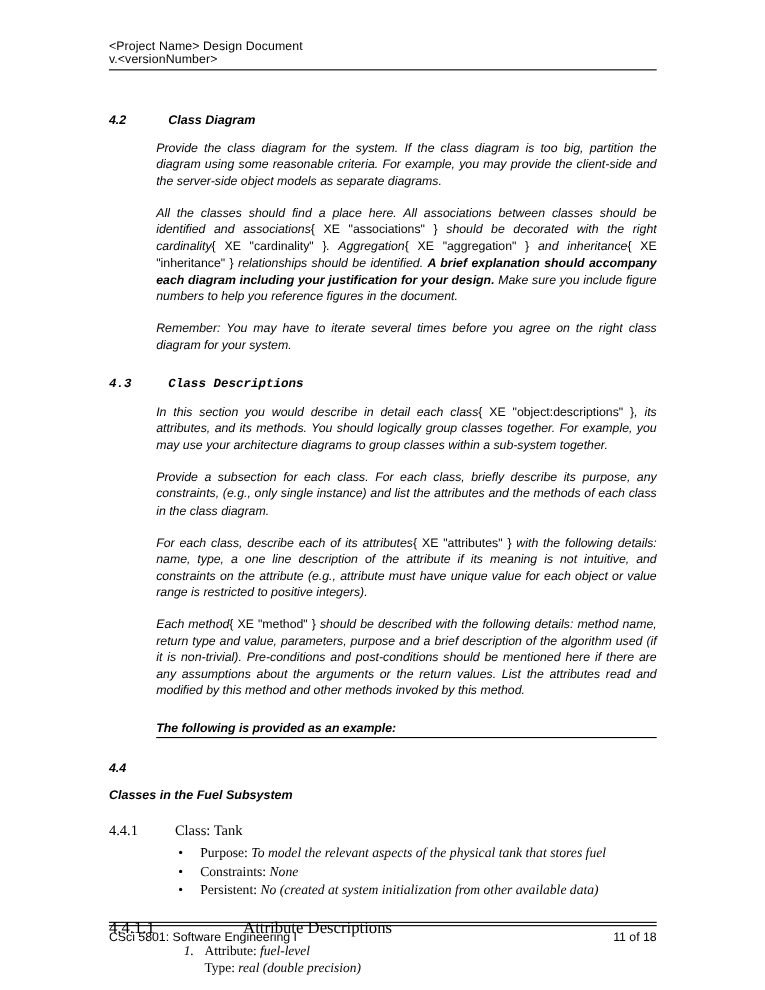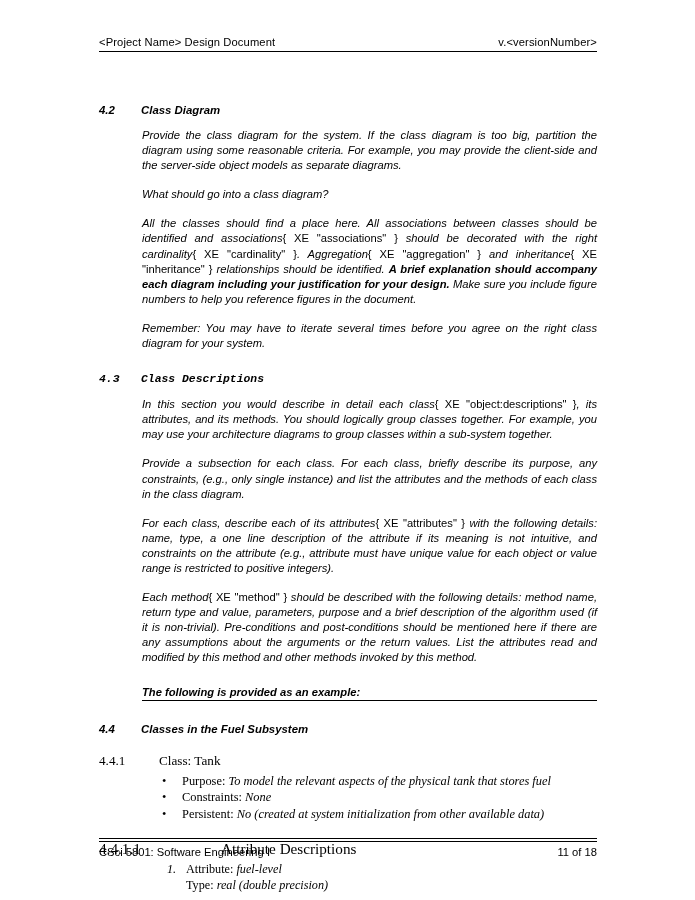--- a/index.html
+++ b/index.html
@@ -24,38 +24,40 @@
     top: 36px;
     width: 498px;
     display: flex;
     justify-content: space-between;
     align-items: baseline;
     font-family: "Liberation Sans", sans-serif;
     font-size: 11.2px;
     letter-spacing: 0.01em;
     padding-bottom: 3px;
     border-bottom: 1.6px solid #000;
+    flex-direction: column;
   }
 
   
   .content {
     position: absolute;
     left: 99px;
     top: 104px;
     width: 498px;
   }
 
   
   .sec-head {
     display: flex;
     font-family: "Liberation Sans", sans-serif;
     font-weight: bold;
     font-style: italic;
     font-size: 11.4px;
     margin: 0 0 12px 0;
+    gap: 12px;
   }
   .sec-head .num { width: 42px; flex: none; }
   .sec-head .txt { flex: 1; }
 
   
   p.instr {
     margin: 0 0 14px 43px;
     font-family: "Liberation Sans", sans-serif;
     font-style: italic;
     font-size: 11.2px;
@@ -171,42 +173,41 @@
 
   <div class="content">
 
     <div class="sec-head">
       <span class="num">4.2</span>
       <span class="txt">Class Diagram</span>
     </div>
 
     <p class="instr">Provide the class diagram for the system.  If the class diagram is too big, partition the diagram using some reasonable criteria.  For example, you may provide the client-side and the server-side object models as separate diagrams.</p>
 
-    <p class="instr">What should go into a class diagram?</p>
 
     <p class="instr"><span>All the classes should find a place here.  All associations between classes should be identified and associations</span><span class="xe">{ XE "associations" }</span><span> should be decorated with the right cardinality</span><span class="xe">{ XE "cardinality" }</span><span>.  Aggregation</span><span class="xe">{ XE "aggregation" }</span><span> and inheritance</span><span class="xe">{ XE "inheritance" }</span><span> relationships should be identified.  </span><span class="bi">A brief explanation should accompany each diagram including your justification for your design.</span><span>  Make sure you include figure numbers to help you reference figures in the document.</span></p>
 
     <p class="instr">Remember: You may have to iterate several times before you agree on the right class diagram for your system.</p>
 
     <div class="sec-head" style="margin-top:22px;font-family:Liberation Mono, monospace;">
       <span class="num">4.3</span>
       <span class="txt">Class Descriptions</span>
     </div>
 
     <p class="instr"><span>In this section you would describe in detail each class</span><span class="xe">{ XE "object:descriptions" }</span><span>, its attributes, and its methods.  You should logically group classes together.  For example, you may use your architecture diagrams to group classes within a sub-system together.</span></p>
 
     <p class="instr">Provide a subsection for each class.  For each class, briefly describe its purpose, any constraints, (e.g., only single instance) and list the attributes and the methods of each class in the class diagram.</p>
 
     <p class="instr"><span>For each class, describe each of its attributes</span><span class="xe">{ XE "attributes" }</span><span> with the following details: name, type, a one line description of the attribute if its meaning is not intuitive, and constraints on the attribute (e.g., attribute must have unique value for each object or value range is restricted to positive integers).</span></p>
 
     <p class="instr"><span>Each method</span><span class="xe">{ XE "method" }</span><span> should be described with the following details: method name, return type and value, parameters, purpose and a brief description of the algorithm used (if it is non-trivial).  Pre-conditions and post-conditions should be mentioned here if there are any assumptions about the arguments or the return values.  List the attributes read and modified by this method and other methods invoked by this method.</span></p>
 
     <div class="example-line">The following is provided as an example:</div>
 
-    <div class="sec-head" style="margin-top:22px; margin-bottom:18px;">
+    <div class="sec-head" style="margin-top:22px; margin-bottom:18px;flex-direction:column;">
       <span class="num">4.4</span>
       <span class="txt">Classes in the Fuel Subsystem</span>
     </div>
 
     <div class="sub-head-3">
       <span class="num">4.4.1</span>
       <span class="txt">Class: Tank</span>
     </div>
 
     <ul class="bullets">

